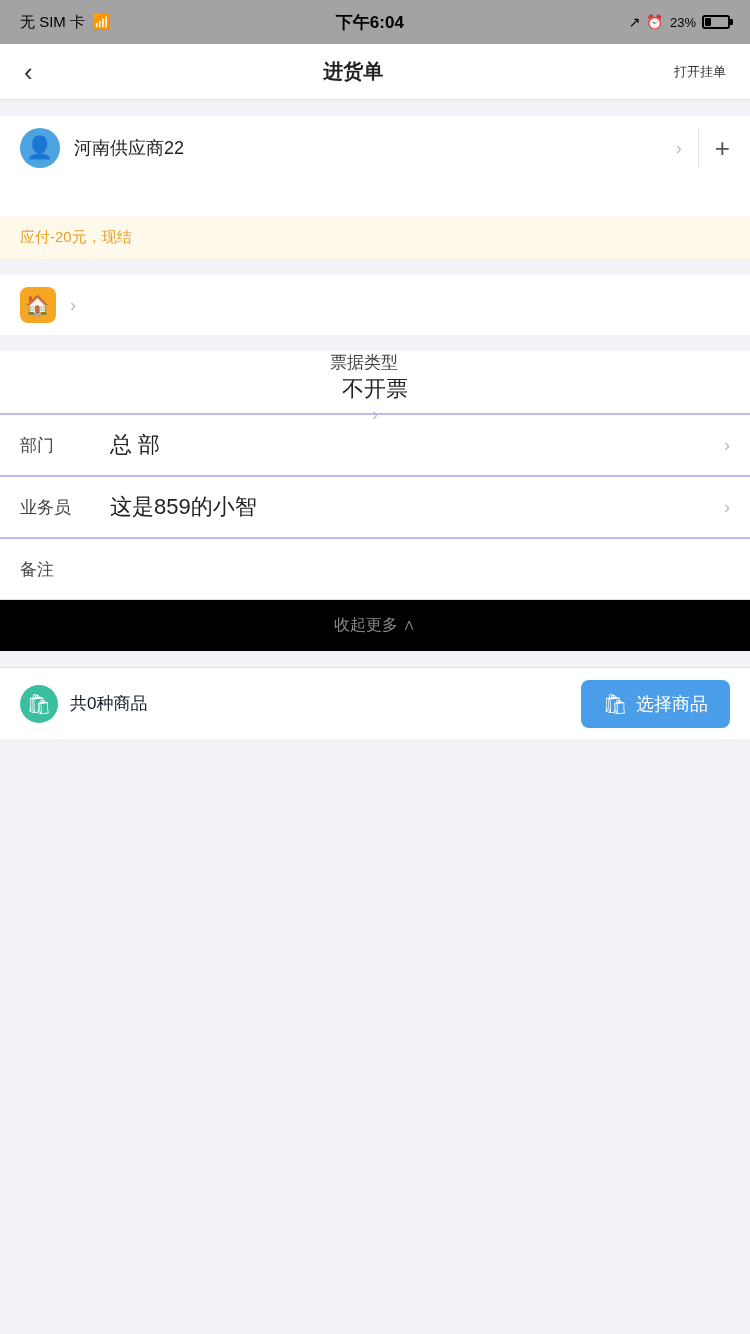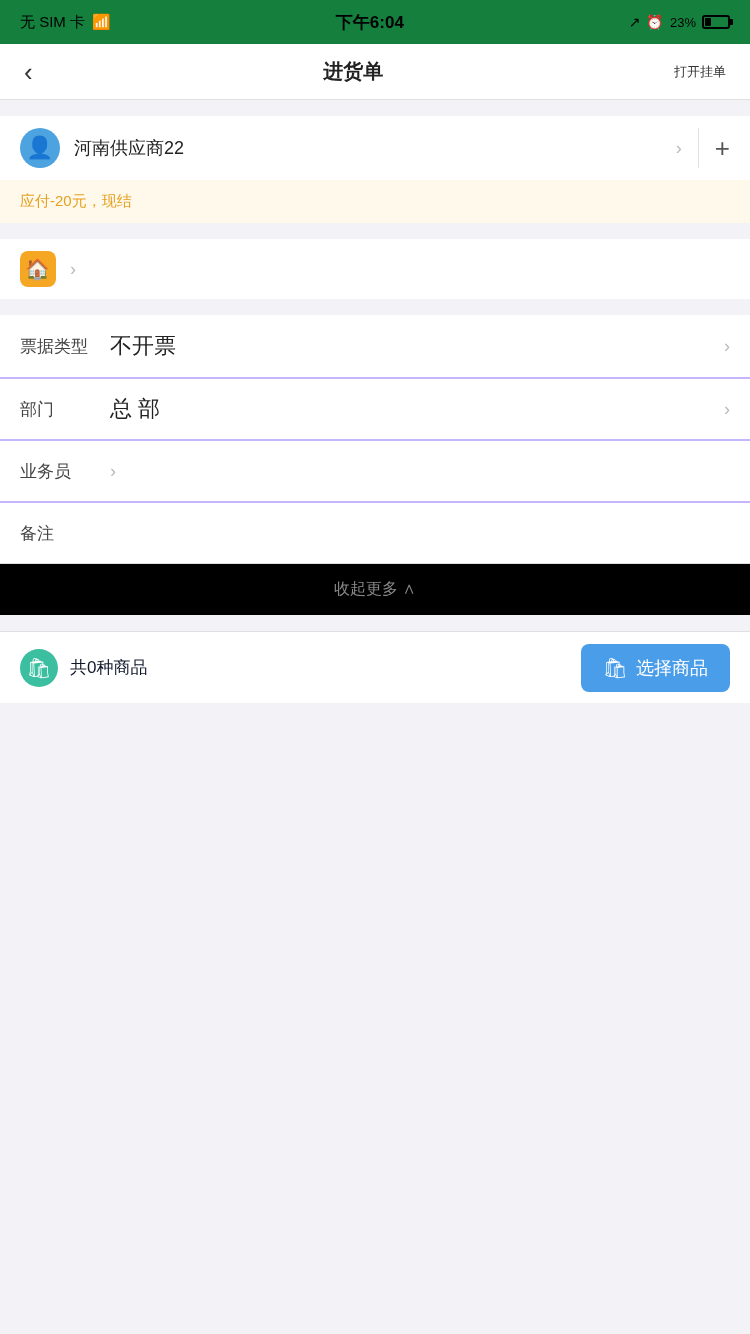--- a/index.html
+++ b/index.html
@@ -7,21 +7,21 @@
     body {
       font-family: -apple-system, "PingFang SC", "Helvetica Neue", Arial, sans-serif;
       background: #f2f2f7;
       width: 750px;
       min-height: 1334px;
       overflow-x: hidden;
     }
 
     
     .status-bar {
-      background: #15803d;
+      background: #a3a3a3;
       height: 44px;
       display: flex;
       align-items: center;
       justify-content: space-between;
       padding: 0 20px;
       font-size: 15px;
       font-weight: 500;
     }
     .status-left { font-size: 15px; color: #000; }
     .status-center { font-size: 17px; font-weight: 600; color: #000; }
@@ -138,20 +138,21 @@
       cursor: pointer;
       line-height: 1;
     }
 
     
     .notice-bar {
       background: #fff9ec;
       padding: 12px 20px;
       font-size: 15px;
       color: #e6a020;
+      margin-top: 36px;
     }
 
     
     .warehouse-row {
       display: flex;
       align-items: center;
       padding: 0 20px;
       height: 60px;
     }
     .warehouse-icon-wrap {
@@ -313,34 +314,35 @@
       <span class="warehouse-icon">🏠</span>
     </div>
     <span class="chevron">›</span>
   </div>
 </div>
 
 <div class="section-gap"></div>
 
 <div class="card">
 
-  <div class="form-row" style="border-top:none;">
+  <div class="form-row" style="border-top:none;flex-direction:column;">
     <span class="form-label">票据类型</span>
     <span class="form-value">不开票</span>
     <span class="chevron">›</span>
   </div>
 
   <div class="form-row">
     <span class="form-label">部门</span>
     <span class="form-value">总 部</span>
     <span class="chevron">›</span>
   </div>
 
   <div class="form-row">
     <span class="form-label">业务员</span>
+    <span class="form-value">这是859的小智</span>
     <span class="chevron">›</span>
   </div>
 
   <div class="form-row">
     <span class="form-label">备注</span>
   </div>
 
   <div class="collapse-row">
     <span>收起更多 ∧</span>
   </div>

